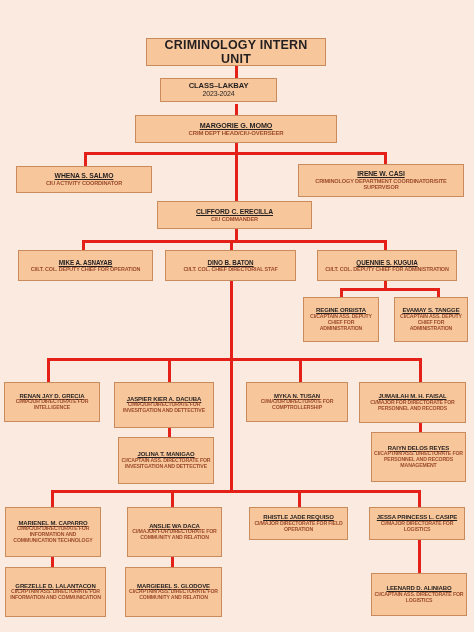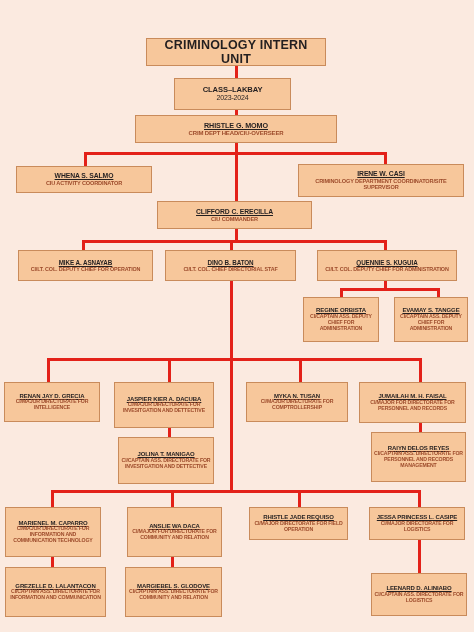--- a/index.html
+++ b/index.html
@@ -92,27 +92,27 @@
   <div class="conn vline" style="left:298px;top:490px;height:17px;"></div>
   <div class="conn vline" style="left:418px;top:490px;height:17px;"></div>
   <div class="conn vline" style="left:51px;top:557px;height:10px;"></div>
   <div class="conn vline" style="left:171px;top:557px;height:10px;"></div>
   <div class="conn vline" style="left:418px;top:540px;height:33px;"></div>
 
   <div class="node root" style="left:146px;top:38px;width:180px;height:28px;justify-content:center;">
     <div class="nm">CRIMINOLOGY INTERN UNIT</div>
   </div>
 
-  <div class="node cls" style="left:174px;top:78px;width:117px;height:32px;">
+  <div class="node cls" style="left:160px;top:78px;width:117px;height:24px;">
     <div class="nm">CLASS–LAKBAY</div>
     <div class="rl">2023-2024</div>
   </div>
 
   <div class="node s8" style="left:135px;top:115px;width:202px;height:28px;">
-    <div class="nm">RHISTLE G. MOMO</div>
+    <div class="nm">MARGORIE G. MOMO</div>
     <div class="rl">CRIM DEPT HEAD/CIU-OVERSEER</div>
   </div>
 
   <div class="node s75" style="left:16px;top:166px;width:136px;height:27px;">
     <div class="nm">WHENA S. SALMO</div>
     <div class="rl">CIU ACTIVITY COORDINATOR</div>
   </div>
 
   <div class="node s75" style="left:298px;top:164px;width:166px;height:33px;">
     <div class="nm">IRENE W. CASI</div>

